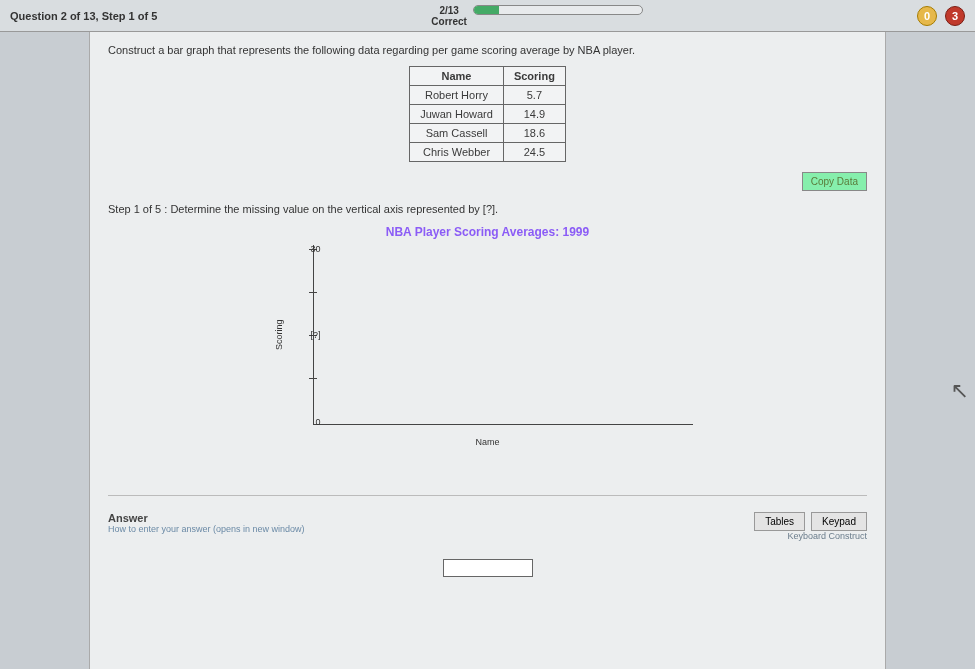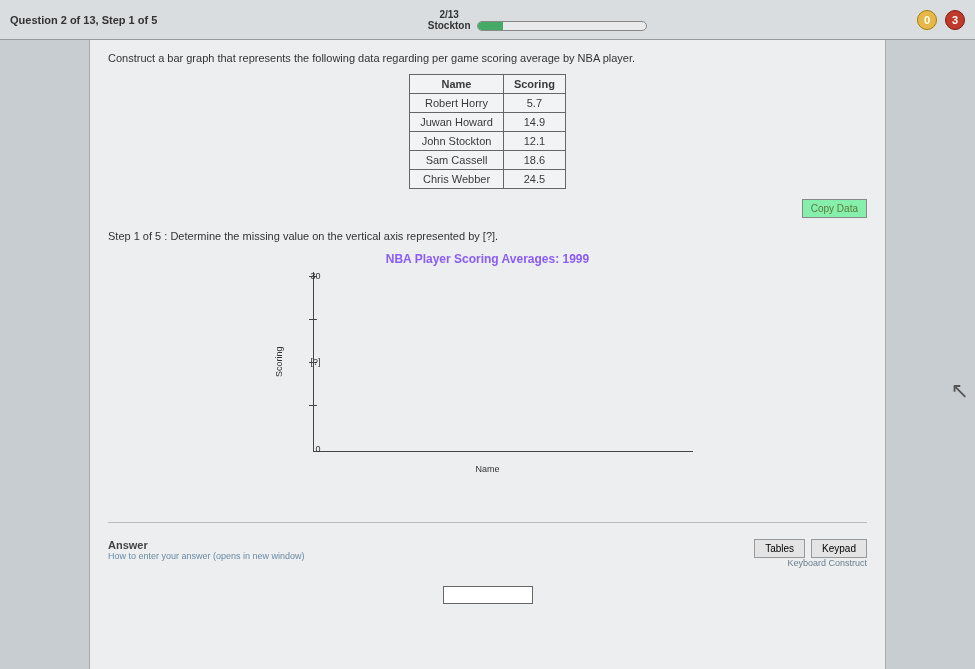--- a/index.html
+++ b/index.html
@@ -8,32 +8,32 @@
       background: #c8cdd2;
       width: 975px;
       height: 669px;
       overflow: hidden;
       font-size: 11px;
       color: #3a3a3a;
     }
     .topbar {
       display: flex;
       align-items: center;
-      height: 40px;
+      height: 32px;
       background: #d9dde0;
       border-bottom: 1px solid #999;
       padding: 0 10px;
       gap: 8px;
     }
     .topbar-title { font-weight: bold; font-size: 11px; color: #333; }
     .topbar-center {
       flex: 1;
       display: flex;
       justify-content: center;
-      align-items: flex-end;
+      align-items: flex-start;
       gap: 6px;
     }
     .progress-text { font-size: 10px; font-weight: bold; color: #333; }
     .progress-bar {
       width: 170px;
       height: 10px;
       background: #e8eaec;
       border: 1px solid #888;
       border-radius: 5px;
       overflow: hidden;
@@ -170,21 +170,21 @@
     }
   </style>
 </head>
 <body>
 
 <div class="topbar">
   <div class="topbar-title">Question 2 of 13, Step 1 of 5</div>
   <div class="topbar-center">
     <div style="text-align:center">
       <div class="progress-text">2/13</div>
-      <div class="progress-text">Stockton</div>
+      <div class="progress-text">Correct</div>
     </div>
     <div class="progress-bar">
       <div class="progress-fill"></div>
     </div>
   </div>
   <div class="topbar-icons">
     <div class="circ-icon coin">0</div>
     <div class="circ-icon heart">3</div>
   </div>
 </div>
@@ -200,24 +200,20 @@
       </tr>
     </thead>
     <tbody>
       <tr>
           <td>Robert Horry</td>
           <td>5.7</td>
         </tr>
       <tr>
           <td>Juwan Howard</td>
           <td>14.9</td>
-        </tr>
-      <tr>
-          <td>John Stockton</td>
-          <td>12.1</td>
         </tr>
       <tr>
           <td>Sam Cassell</td>
           <td>18.6</td>
         </tr>
       <tr>
           <td>Chris Webber</td>
           <td>24.5</td>
         </tr>
     </tbody>

